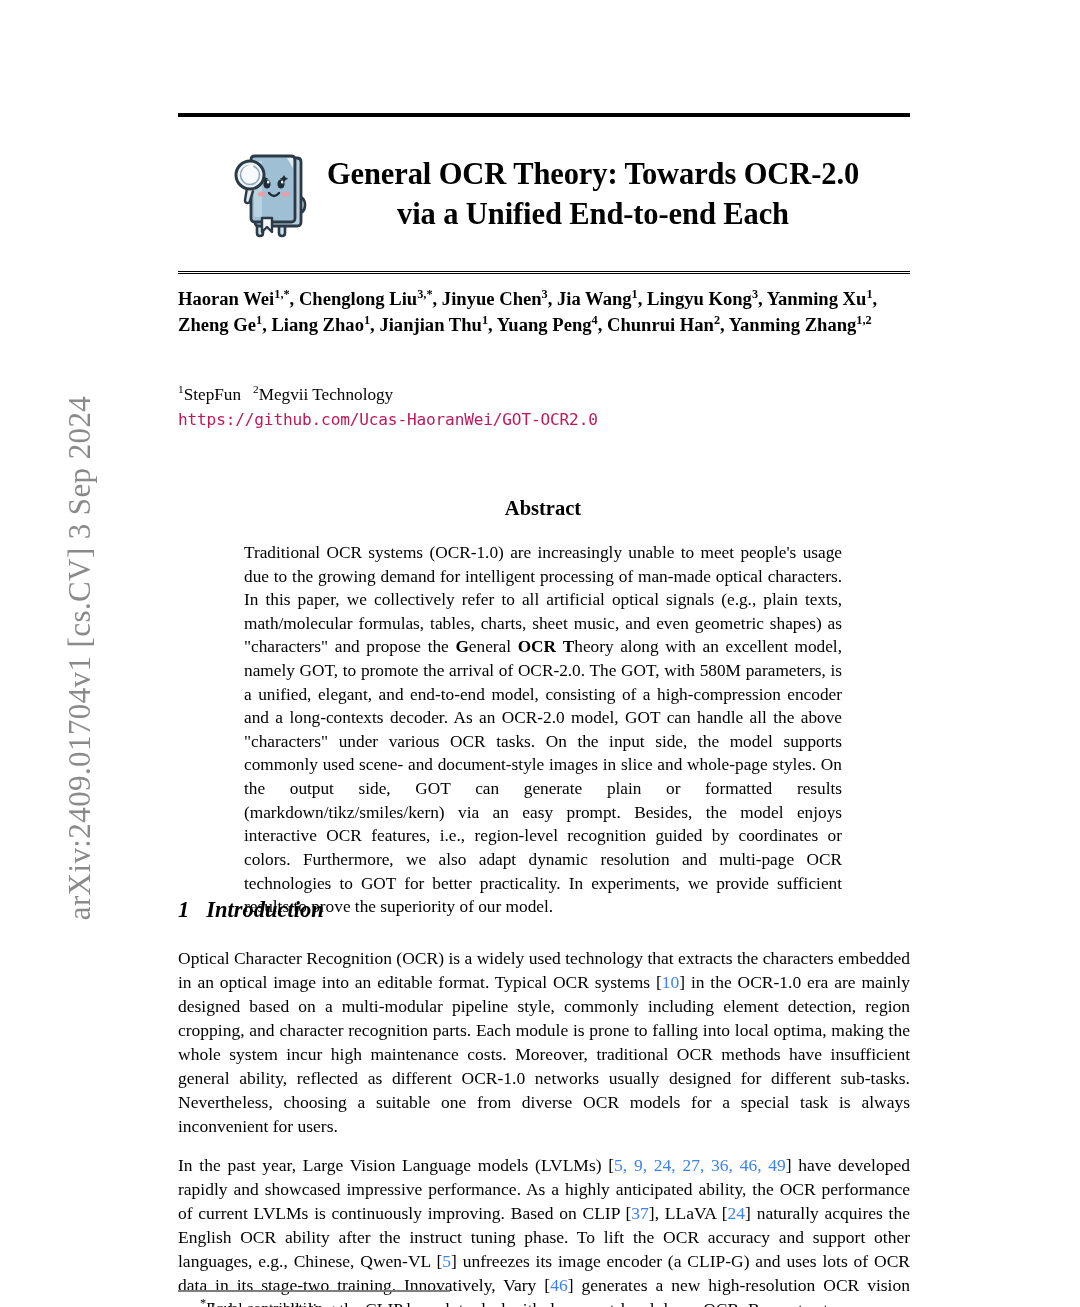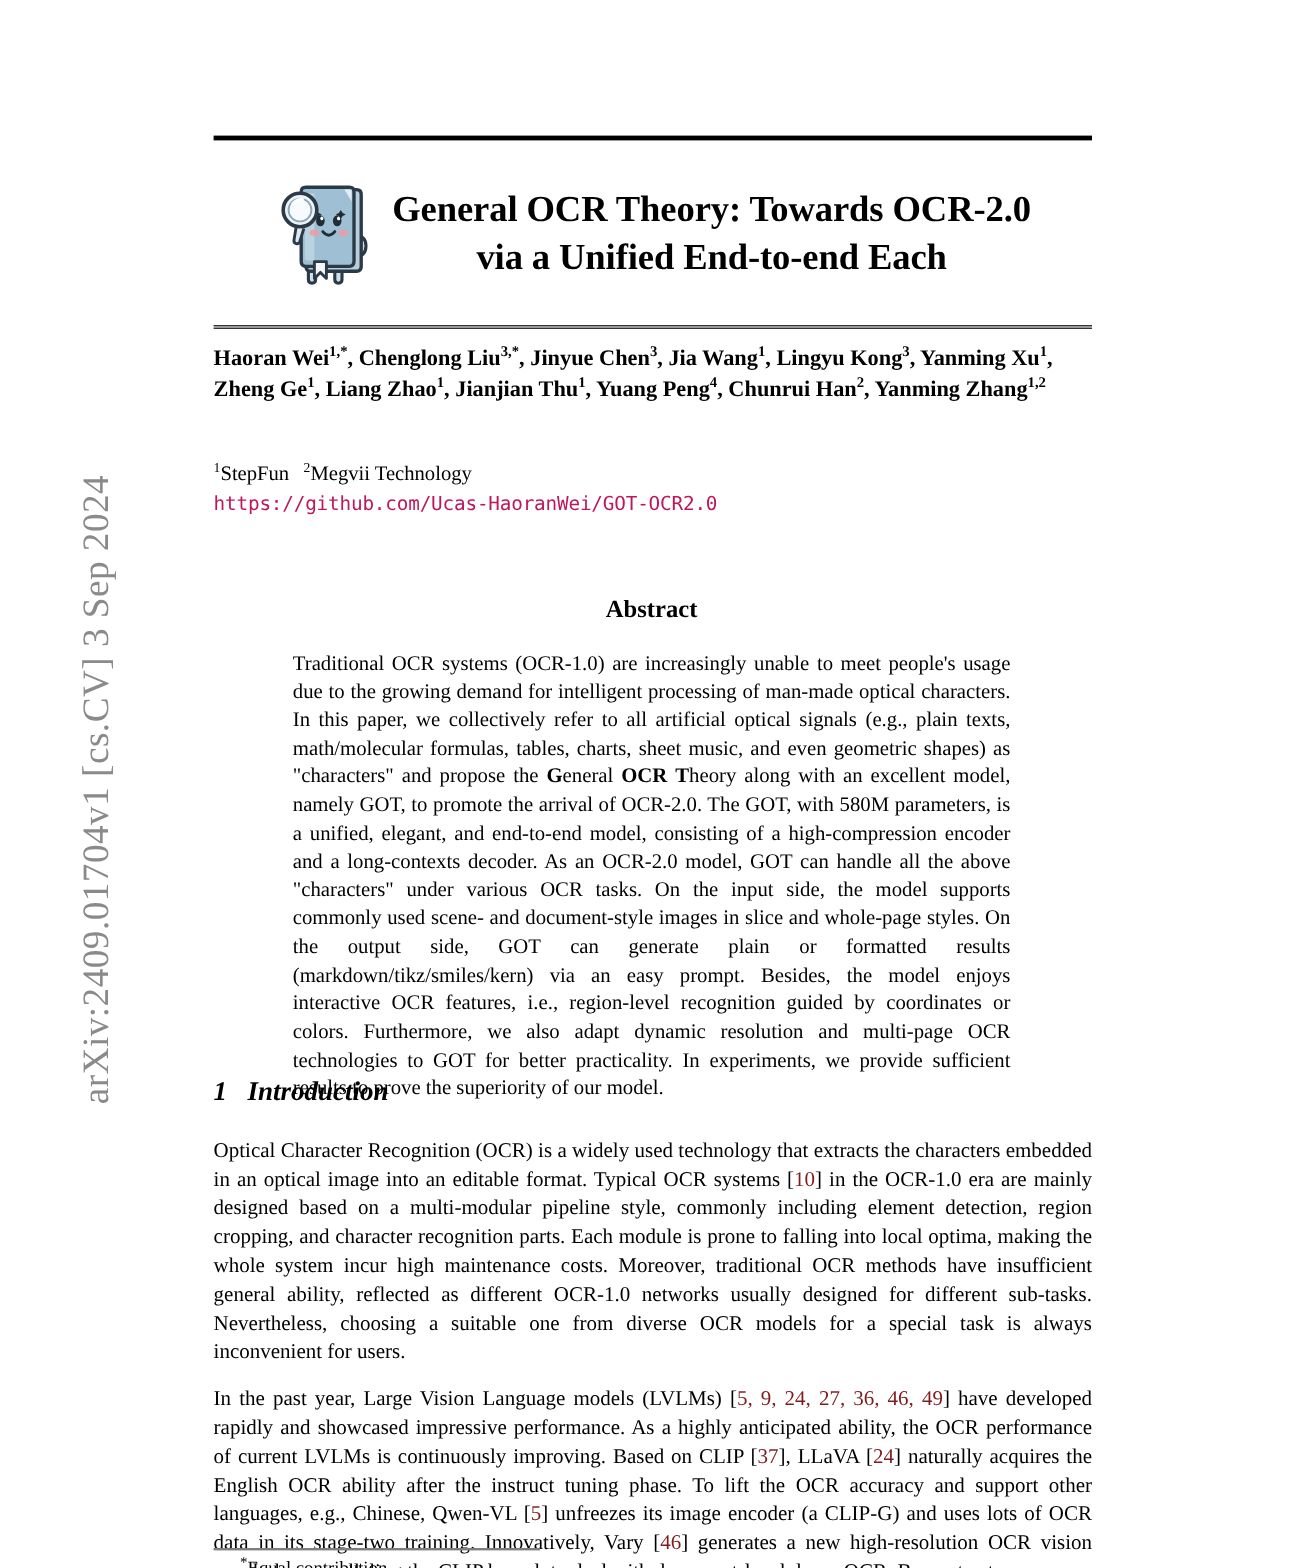--- a/index.html
+++ b/index.html
@@ -163,21 +163,21 @@
     font-style: italic;
   }
   #intro-heading .sec-num { margin-right: 17px; }
   .body-para {
     font-size: 17.5px;
     line-height: 1.375;
     text-align: justify;
     text-justify: inter-word;
     margin: 0 0 14px 0;
   }
-  .cite { color: #7f1d1d; }
+  .cite { color: #3b82f6; }
 
   
   #footnote-block {
     position: absolute;
     left: 0;
     top: 1290px;
     width: 732px;
   }
   #footnote-rule {
     width: 272px;

